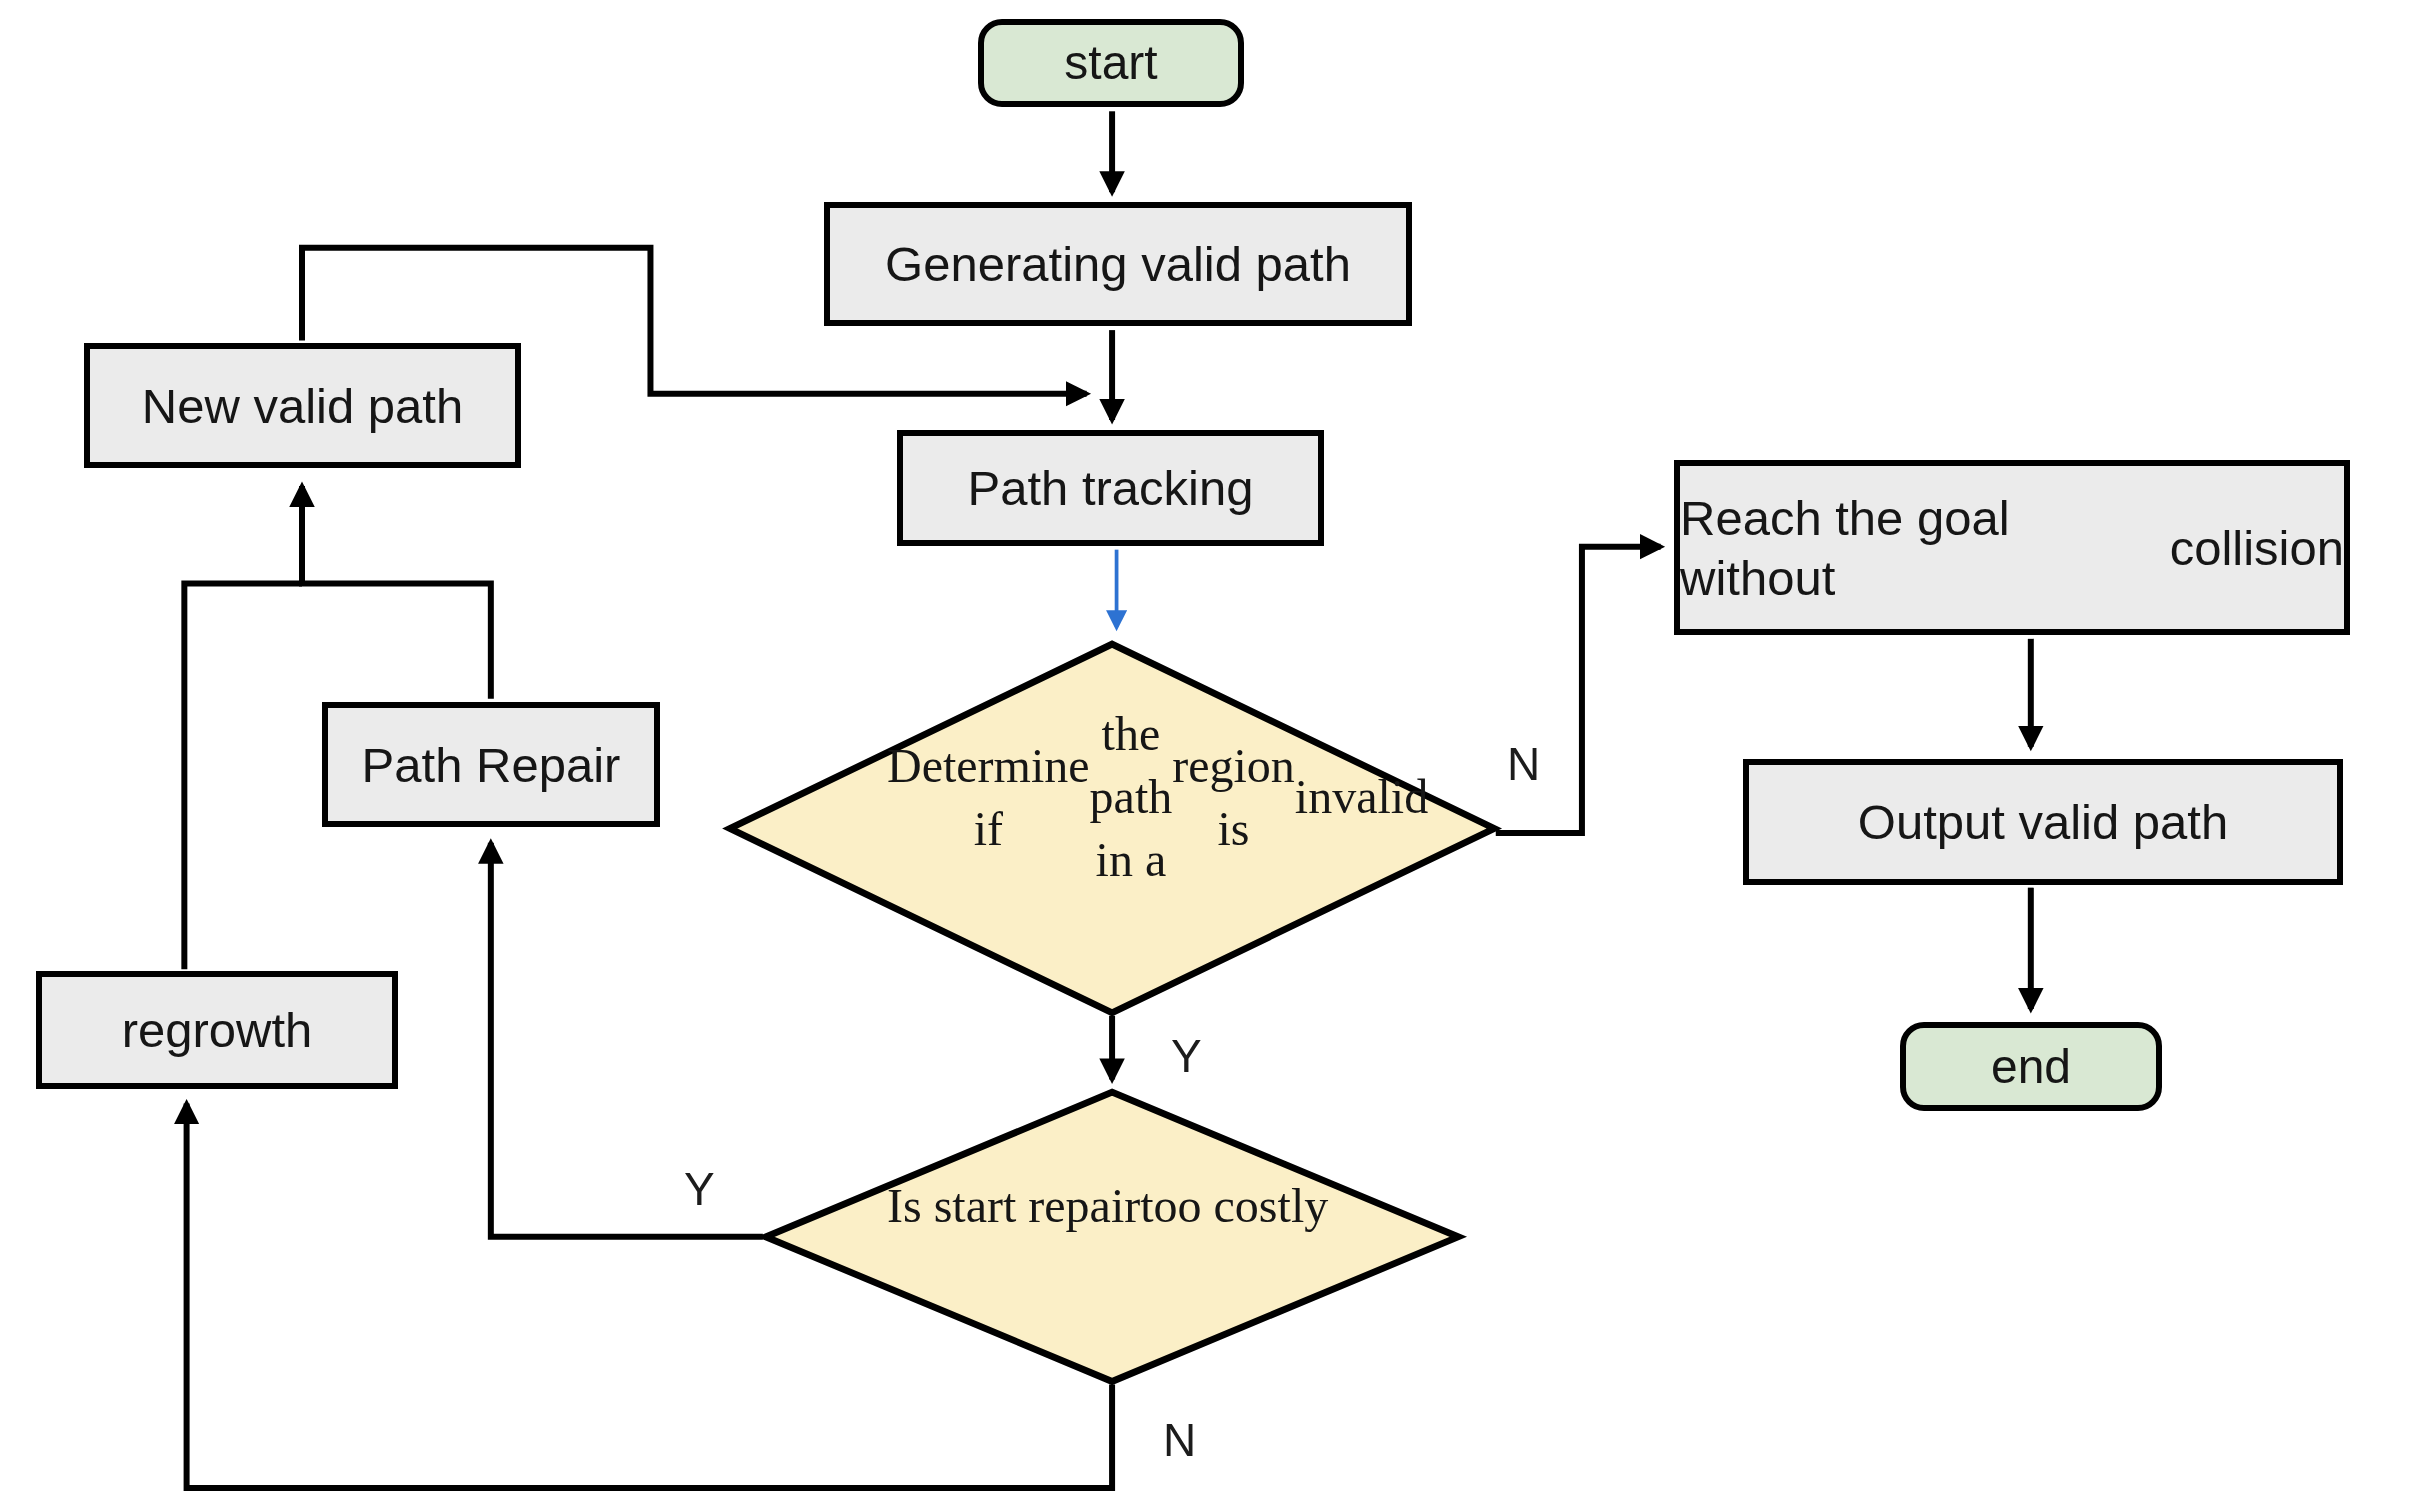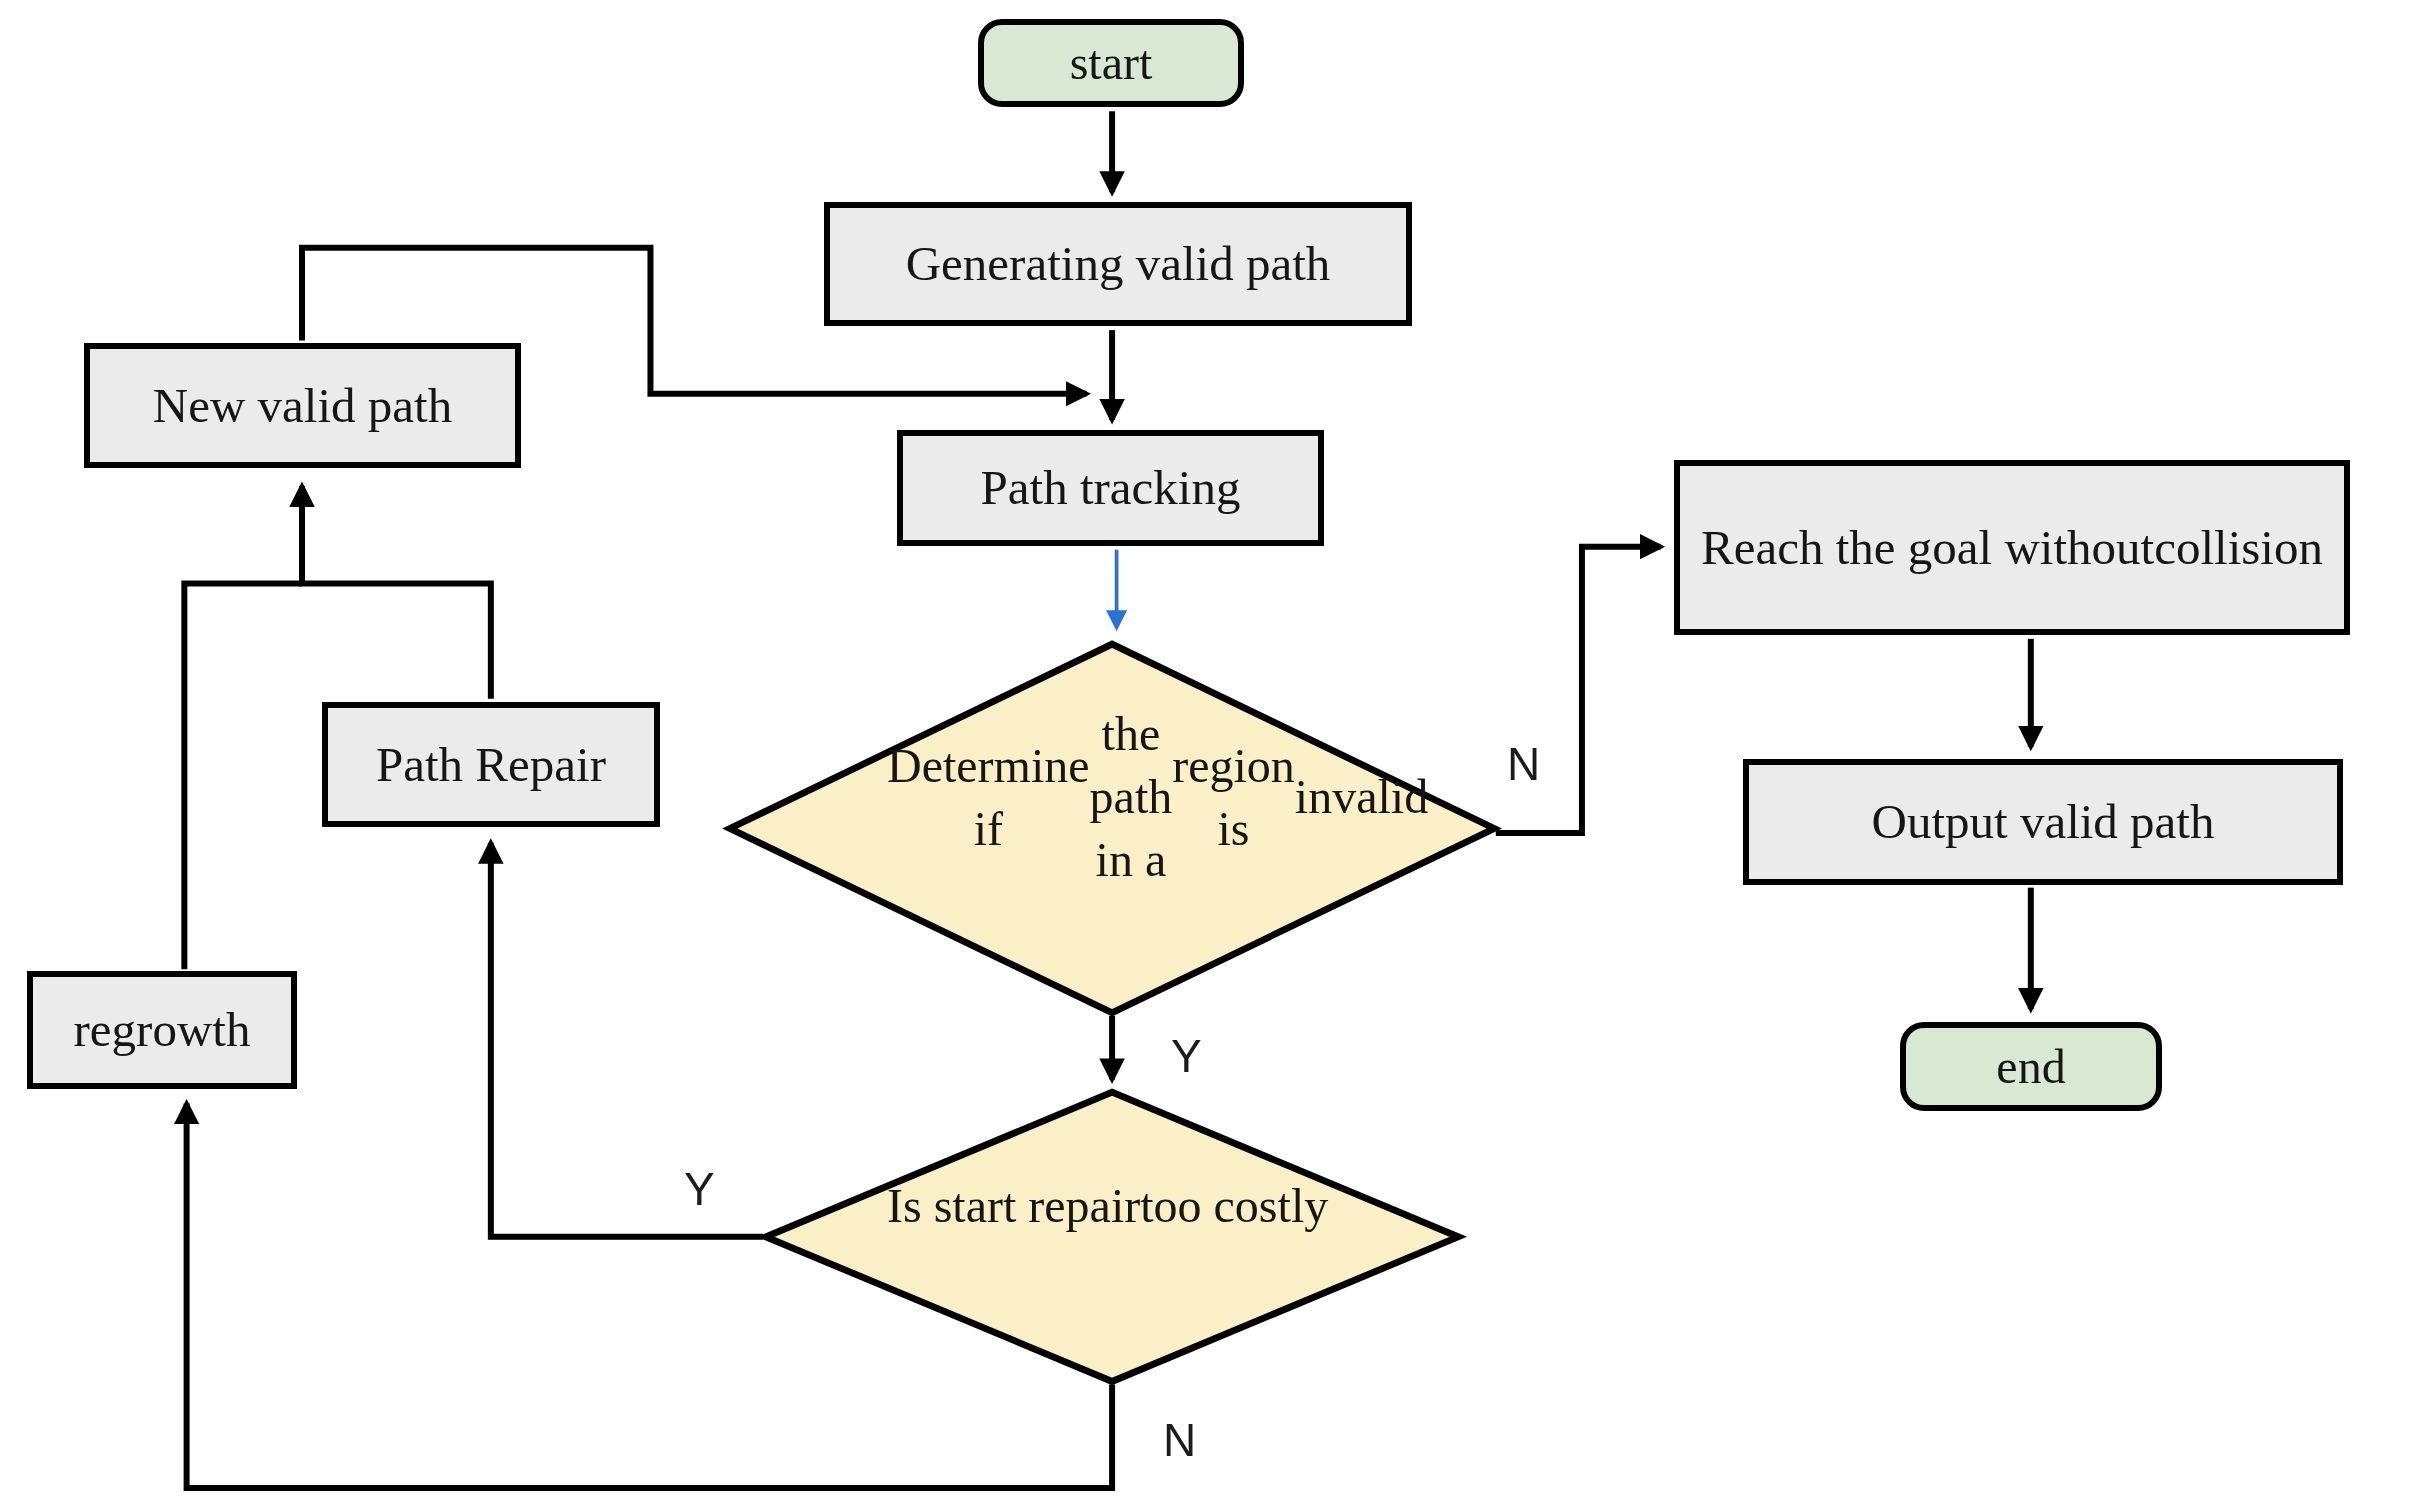--- a/index.html
+++ b/index.html
@@ -12,22 +12,22 @@
     --text-color:#161616;
   }
   html,body{margin:0;padding:0;background:#ffffff;}
   #canvas{
     position:relative;width:2413px;height:1507px;background:#ffffff;overflow:hidden;
     font-family:"Liberation Sans",sans-serif;color:var(--text-color);
   }
   #wires{position:absolute;left:0;top:0;width:2413px;height:1507px;}
   .node{
     position:absolute;display:flex;align-items:center;justify-content:center;
-    text-align:center;box-sizing:border-box;background:var(--process-fill);
-    border:6.7px solid var(--border-color);font-size:49px;line-height:60px;font-family:Liberation Serif, serif;
+    text-align:left;box-sizing:border-box;background:var(--process-fill);
+    border:6.7px solid var(--border-color);font-size:49px;line-height:60px;
   }
   .terminal{background:var(--terminal-fill);border-radius:24px;font-size:48px;}
   .multiline{flex-direction:row;}
   .diamond-text{
     position:absolute;display:flex;flex-direction:row;align-items:center;justify-content:flex-start;
     text-align:center;font-family:"Liberation Serif",serif;font-size:48px;line-height:63px;
     background:transparent;border:none;
   }
   .edge-label{
     position:absolute;font-size:46px;line-height:46px;font-weight:400;color:#1c1c1c;
@@ -82,21 +82,21 @@
     </div>
 
   <div class="node" style="left:84px;top:343px;width:437px;height:125px;">
       <span>New valid path</span>
     </div>
 
   <div class="node" style="left:322px;top:702px;width:338px;height:125px;">
       <span>Path Repair</span>
     </div>
 
-  <div class="node" style="left:27px;top:971px;width:270px;height:118px;">
+  <div class="node" style="left:36px;top:971px;width:362px;height:118px;">
       <span>regrowth</span>
     </div>
 
   <div class="node multiline" style="left:1674px;top:460px;width:676px;height:175px;">
     <div>Reach the goal without</div>
     <div>collision</div>
   </div>
 
   <div class="node" style="left:1743px;top:759px;width:600px;height:126px;">
       <span>Output valid path</span>

